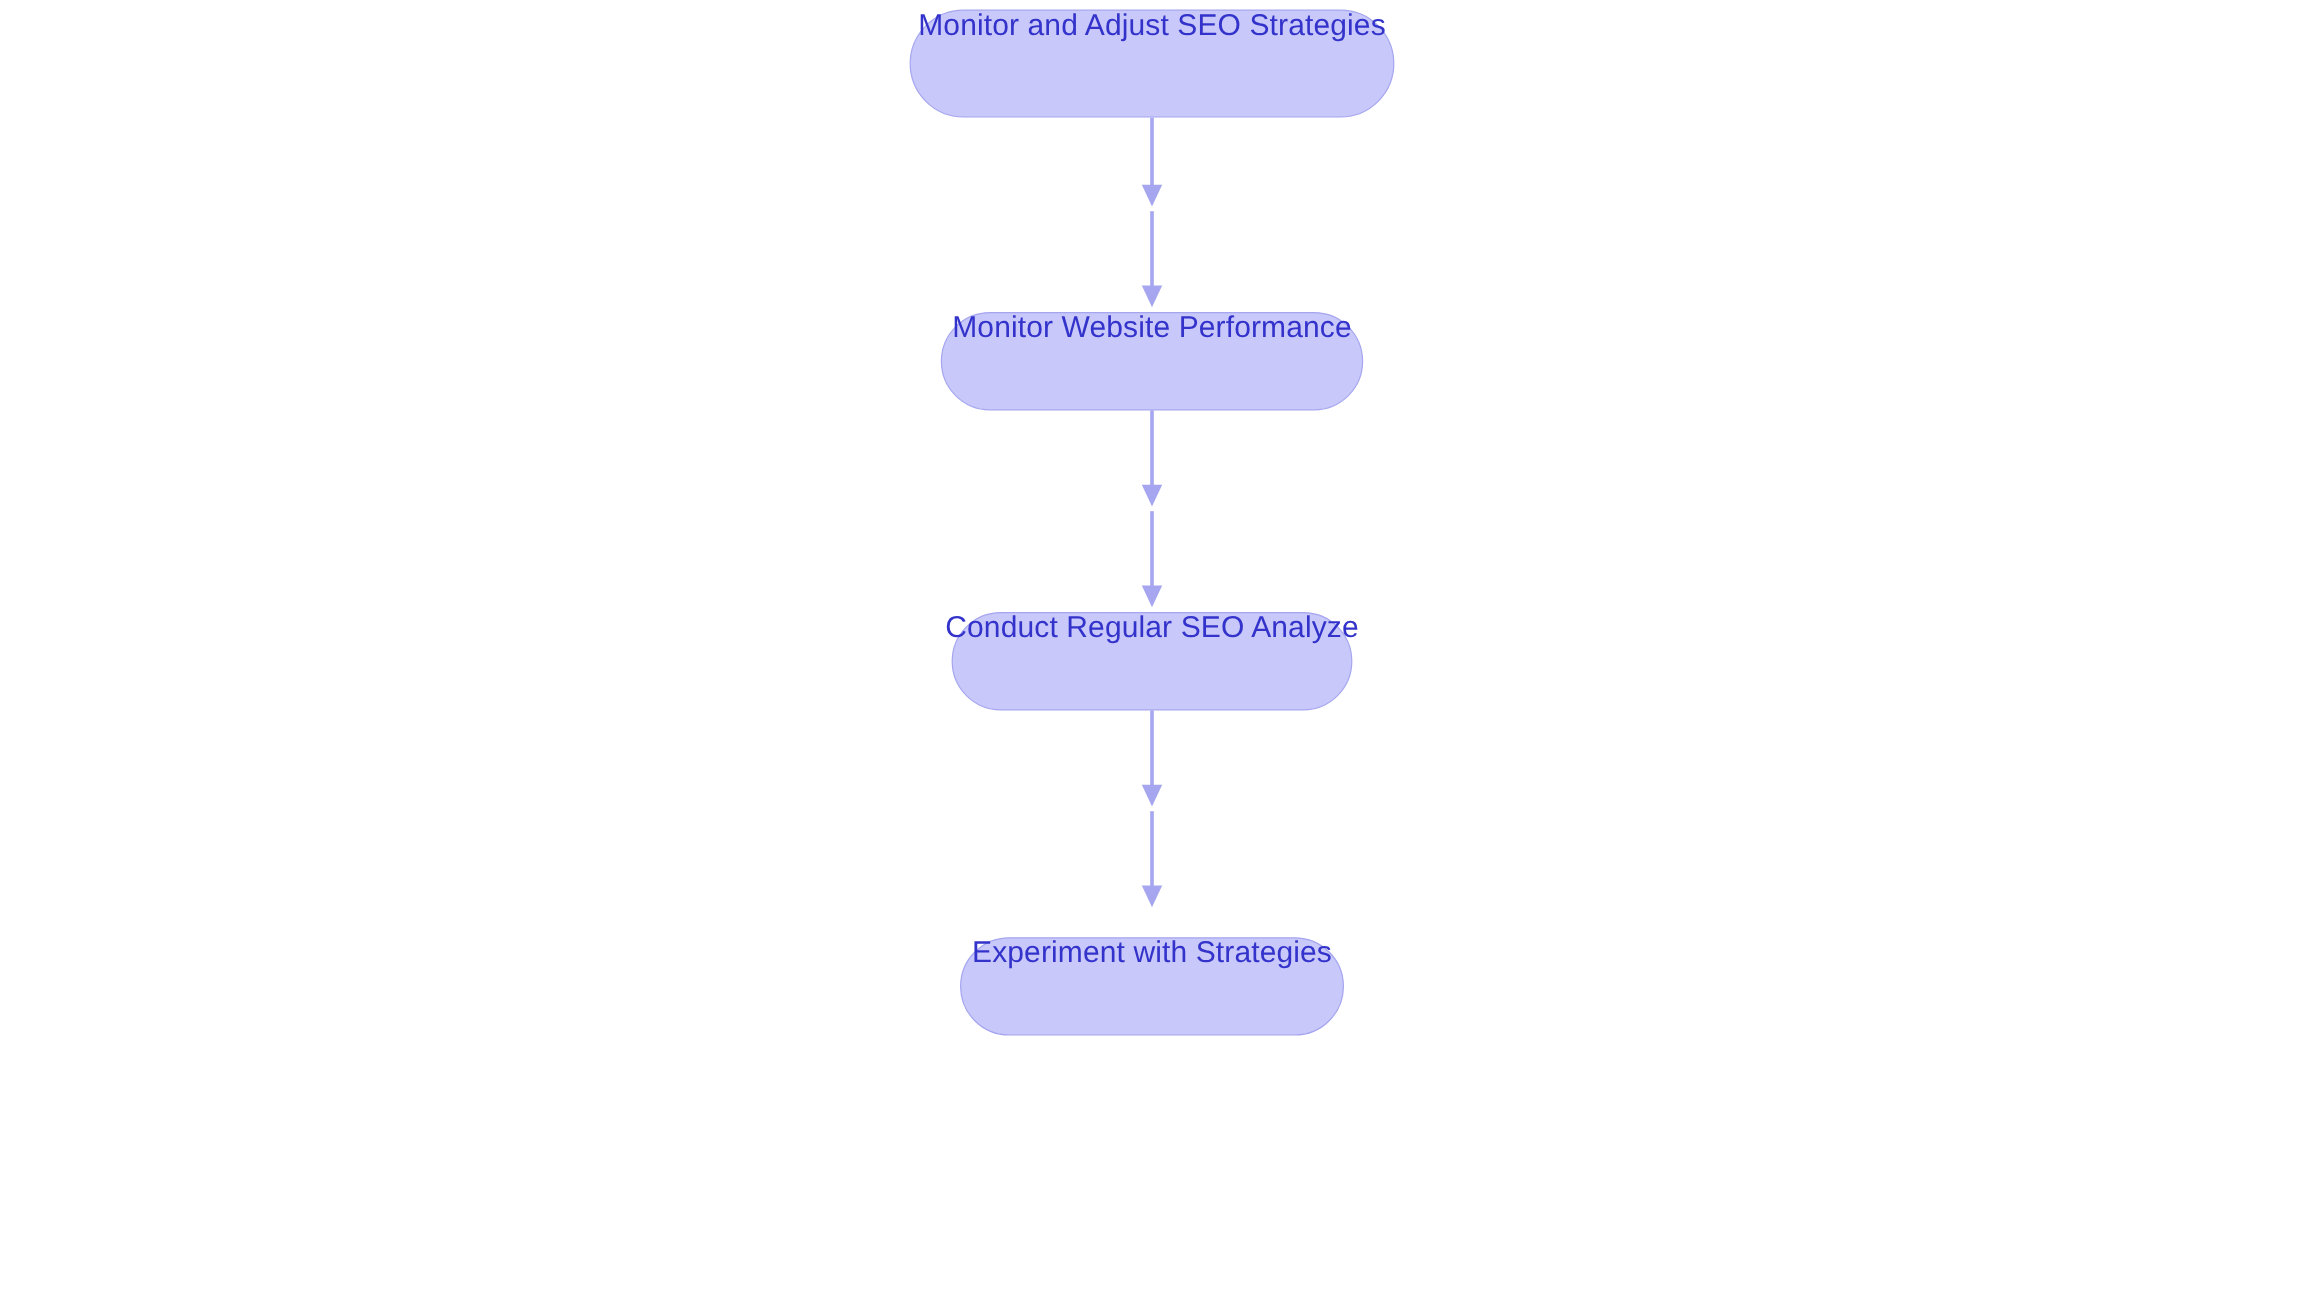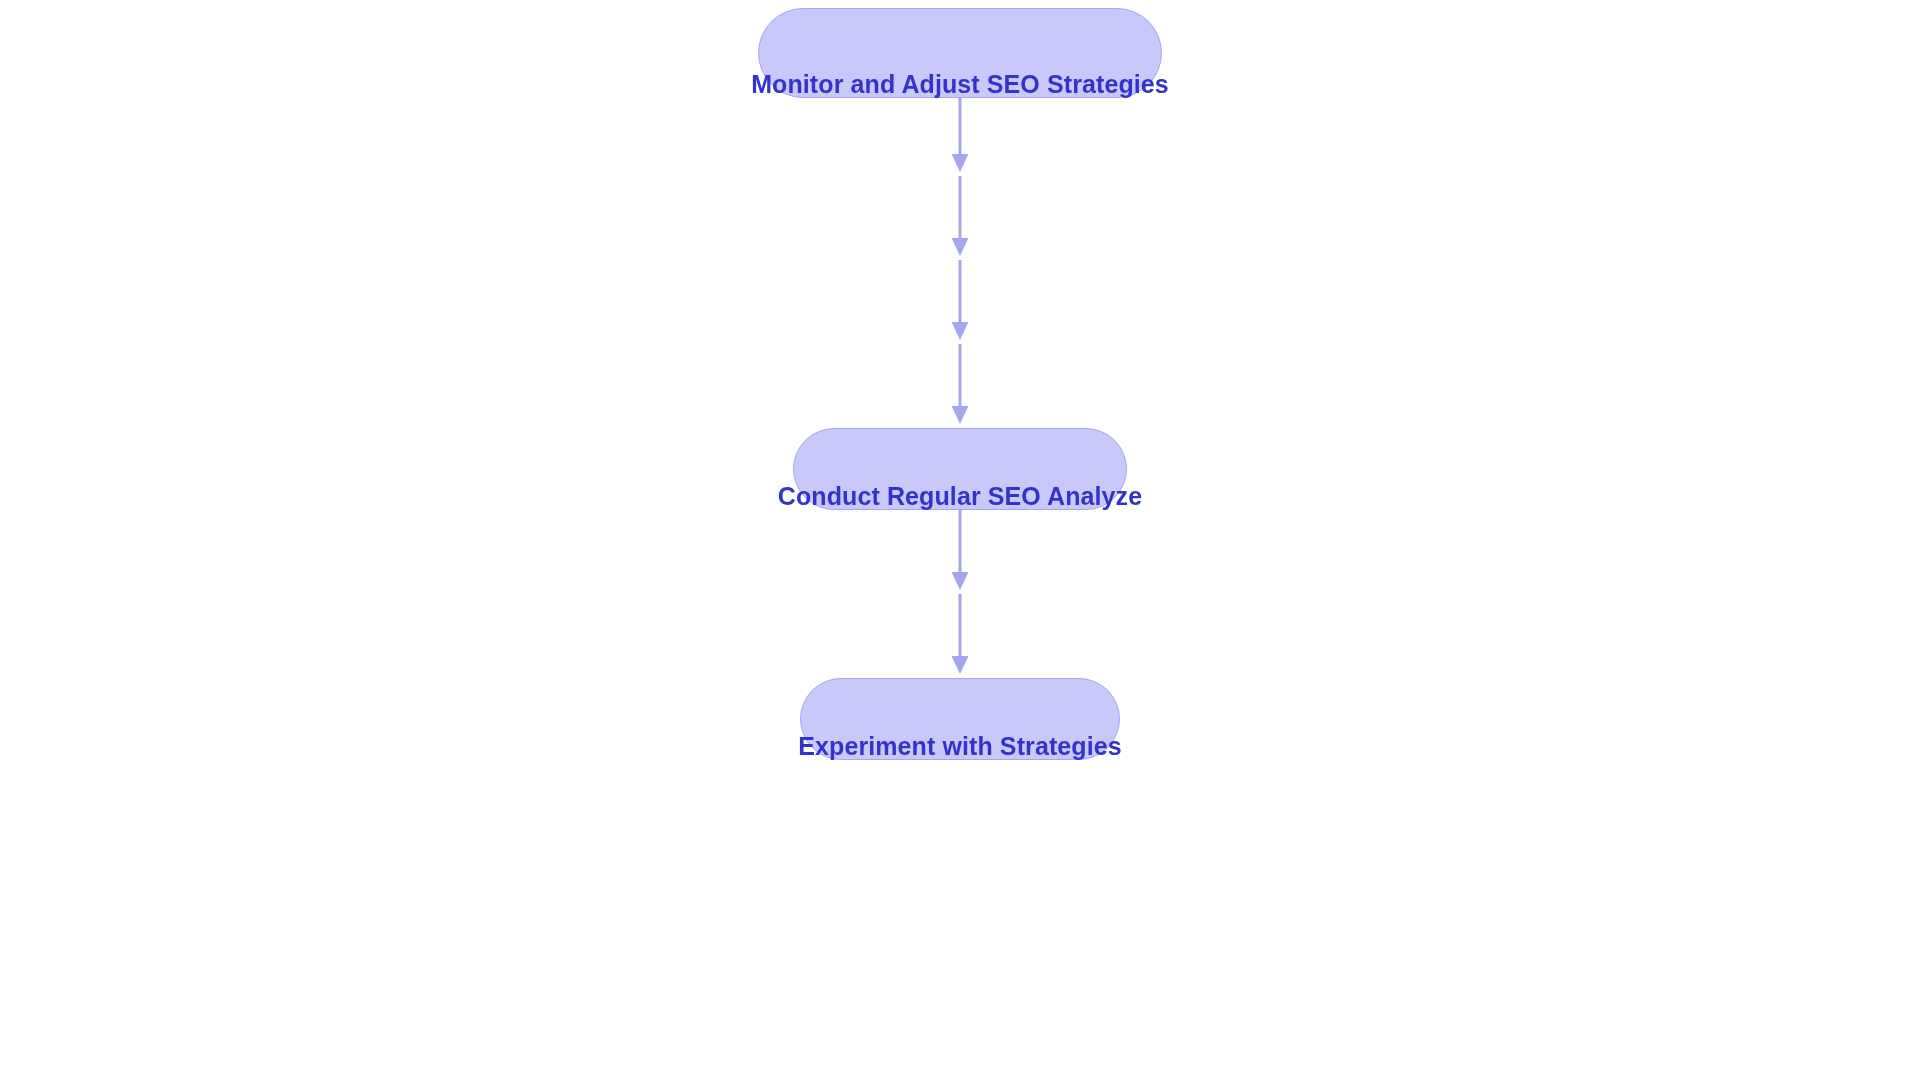--- a/index.html
+++ b/index.html
@@ -29,28 +29,28 @@
     width: 1920px;
     height: 1083px;
     display: flex;
     flex-direction: column;
     align-items: center;
   }
 
   .node {
     box-sizing: border-box;
     display: flex;
-    align-items: flex-end;
+    align-items: flex-start;
     justify-content: center;
     background: #c8c8fa;
     border: 1px solid #a5a5f0;
     border-radius: 999px;
     color: #3333cc;
     font-size: 25px;
-    font-weight: 700;
+    font-weight: 400;
     letter-spacing: 0.1px;
     line-height: 1;
     white-space: nowrap;
     user-select: none;
   }
 
   .node-label {
     color: #3333cc;
     font-size: 25px;
     line-height: 1;
@@ -88,20 +88,23 @@
     </div>
 
 
     <div class="edge" style="height:84px;">
       <svg width="20" height="84" viewBox="0 0 20 84" aria-hidden="true">
         <line x1="10" y1="0" x2="10" y2="64" stroke="#a5a5f0" stroke-width="3"></line>
         <polygon points="10,80 1.5,62 18.5,62" fill="#a5a5f0"></polygon>
       </svg>
     </div>
 
+    <div class="node" style="width:352px;height:82px;">
+      <span class="node-label">Monitor Website Performance</span>
+    </div>
 
     <div class="edge" style="height:84px;">
       <svg width="20" height="84" viewBox="0 0 20 84" aria-hidden="true">
         <line x1="10" y1="0" x2="10" y2="64" stroke="#a5a5f0" stroke-width="3"></line>
         <polygon points="10,80 1.5,62 18.5,62" fill="#a5a5f0"></polygon>
       </svg>
     </div>
 
 
     <div class="edge" style="height:84px;">
@@ -123,18 +126,18 @@
     </div>
 
 
     <div class="edge" style="height:84px;">
       <svg width="20" height="84" viewBox="0 0 20 84" aria-hidden="true">
         <line x1="10" y1="0" x2="10" y2="64" stroke="#a5a5f0" stroke-width="3"></line>
         <polygon points="10,80 1.5,62 18.5,62" fill="#a5a5f0"></polygon>
       </svg>
     </div>
 
-    <div class="node" style="width:320px;height:82px;">
+    <div class="node" style="width:320px;height:82px;margin-top:21px;">
       <span class="node-label">Experiment with Strategies</span>
     </div>
 
   </div>
 </div>
 
 </body></html>

